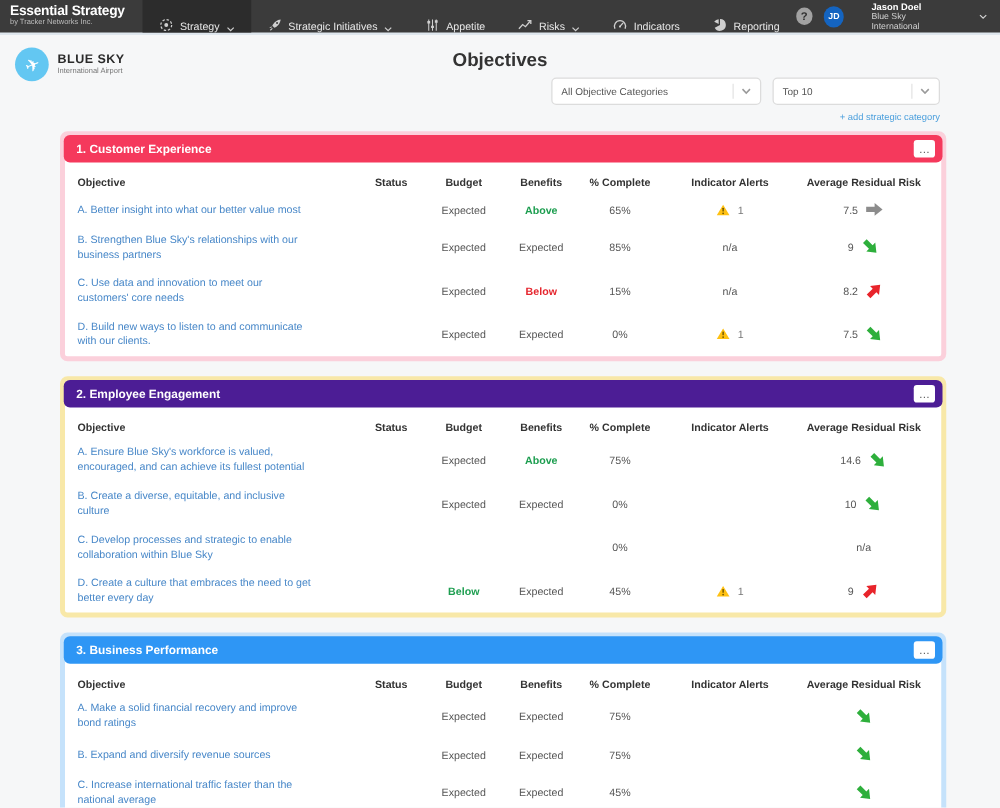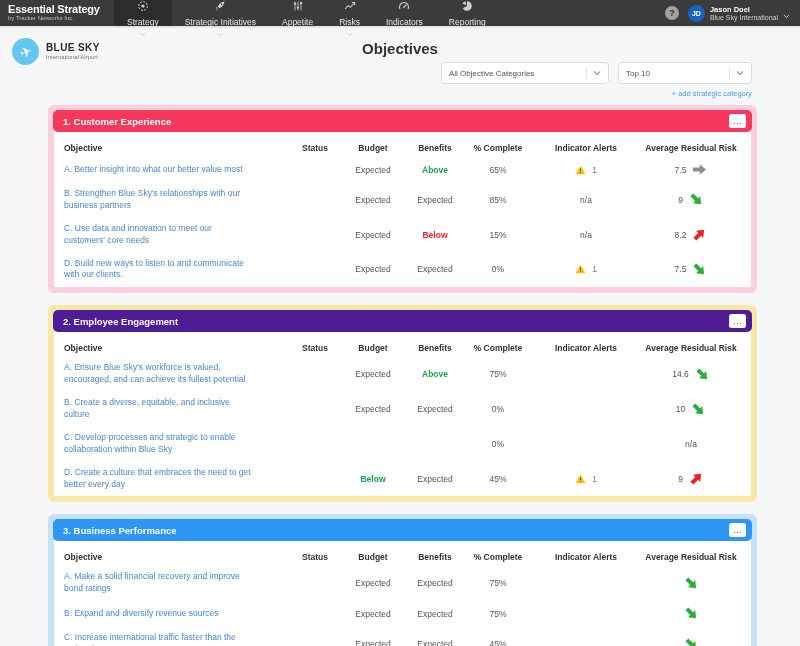--- a/index.html
+++ b/index.html
@@ -12,31 +12,31 @@
   
   .nav{
     height:26px;background:#3b3b3b;display:flex;align-items:center;
     color:#fff;border-bottom:2px solid #dfe7ee;
   }
   .brand{padding:0 10px 0 8px;min-width:96px;}
   .brand-title{font-size:11px;font-weight:bold;line-height:11px;letter-spacing:-0.2px;}
   .brand-sub{font-size:6px;color:#bdbdbd;line-height:7px;}
   .nav-items{display:flex;height:100%;align-items:stretch;}
   .nav-item{
-    display:flex;align-items:center;gap:5px;padding:0 13px;cursor:pointer;
-    font-size:8.5px;color:#e8e8e8;white-space:nowrap;flex-direction:column;
+    display:flex;align-items:flex-end;gap:5px;padding:0 13px;cursor:pointer;
+    font-size:8.5px;color:#e8e8e8;white-space:nowrap;
   }
   .nav-item.active{background:#2c2c2c;}
   .nav-item svg{display:block;}
   .nav-right{margin-left:auto;display:flex;align-items:center;gap:9px;padding-right:10px;}
   .help{
     width:14px;height:14px;border-radius:50%;background:#a2a2a2;color:#2e2e2e;
     font-size:9px;font-weight:bold;display:flex;align-items:center;justify-content:center;cursor:pointer;
   }
-  .userbox{display:flex;align-items:center;gap:5px;cursor:pointer;}
+  .userbox{display:flex;align-items:center;gap:22px;cursor:pointer;}
   .avatar{
     width:17px;height:17px;border-radius:50%;background:#1464c0;color:#fff;
     font-size:7px;font-weight:bold;display:flex;align-items:center;justify-content:center;
   }
   .user-name{font-size:7.5px;font-weight:bold;line-height:9px;}
   .user-org{font-size:7px;color:#d2d2d2;line-height:8px;}
   .user-caret{align-self:flex-start;margin-top:2px;}
   
   .page-head{position:relative;height:77px;}
   .logo{position:absolute;left:12px;top:10px;display:flex;align-items:center;gap:7px;}
@@ -54,21 +54,21 @@
   .filters{position:absolute;right:48px;top:34px;display:flex;gap:9px;}
   .select{
     background:#fff;border:1px solid #dcdcdc;border-radius:4px;height:20px;
     display:flex;align-items:center;font-size:8px;color:#555;padding:0 7px;cursor:pointer;
   }
   .select .sel-text{flex:1;white-space:nowrap;overflow:hidden;}
   .select .sel-div{width:1px;height:12px;background:#e3e3e3;margin:0 6px 0 8px;}
   .add-link{position:absolute;right:48px;top:61px;font-size:7.5px;color:#4da0dd;cursor:pointer;text-align:center;}
   
   .sections{padding:0 43px 0 48px;}
-  .card{background:#fff;border:6px solid #a21caf;border-radius:6px;margin-bottom:12px;}
+  .card{background:#fff;border:4px solid #a21caf;border-radius:6px;margin-bottom:12px;}
   .card-head{
     height:22px;margin:-1px -1px 0 -1px;border-radius:5px;
     display:flex;align-items:center;justify-content:space-between;
     padding:0 6px 0 10px;color:#fff;
   }
   .card-title{font-size:9.5px;font-weight:bold;}
   .more-btn{
     width:17px;height:14px;background:#fff;border:none;border-radius:2.5px;
     color:#555;font-size:9px;line-height:12px;text-align:center;cursor:pointer;padding:0;
   }

